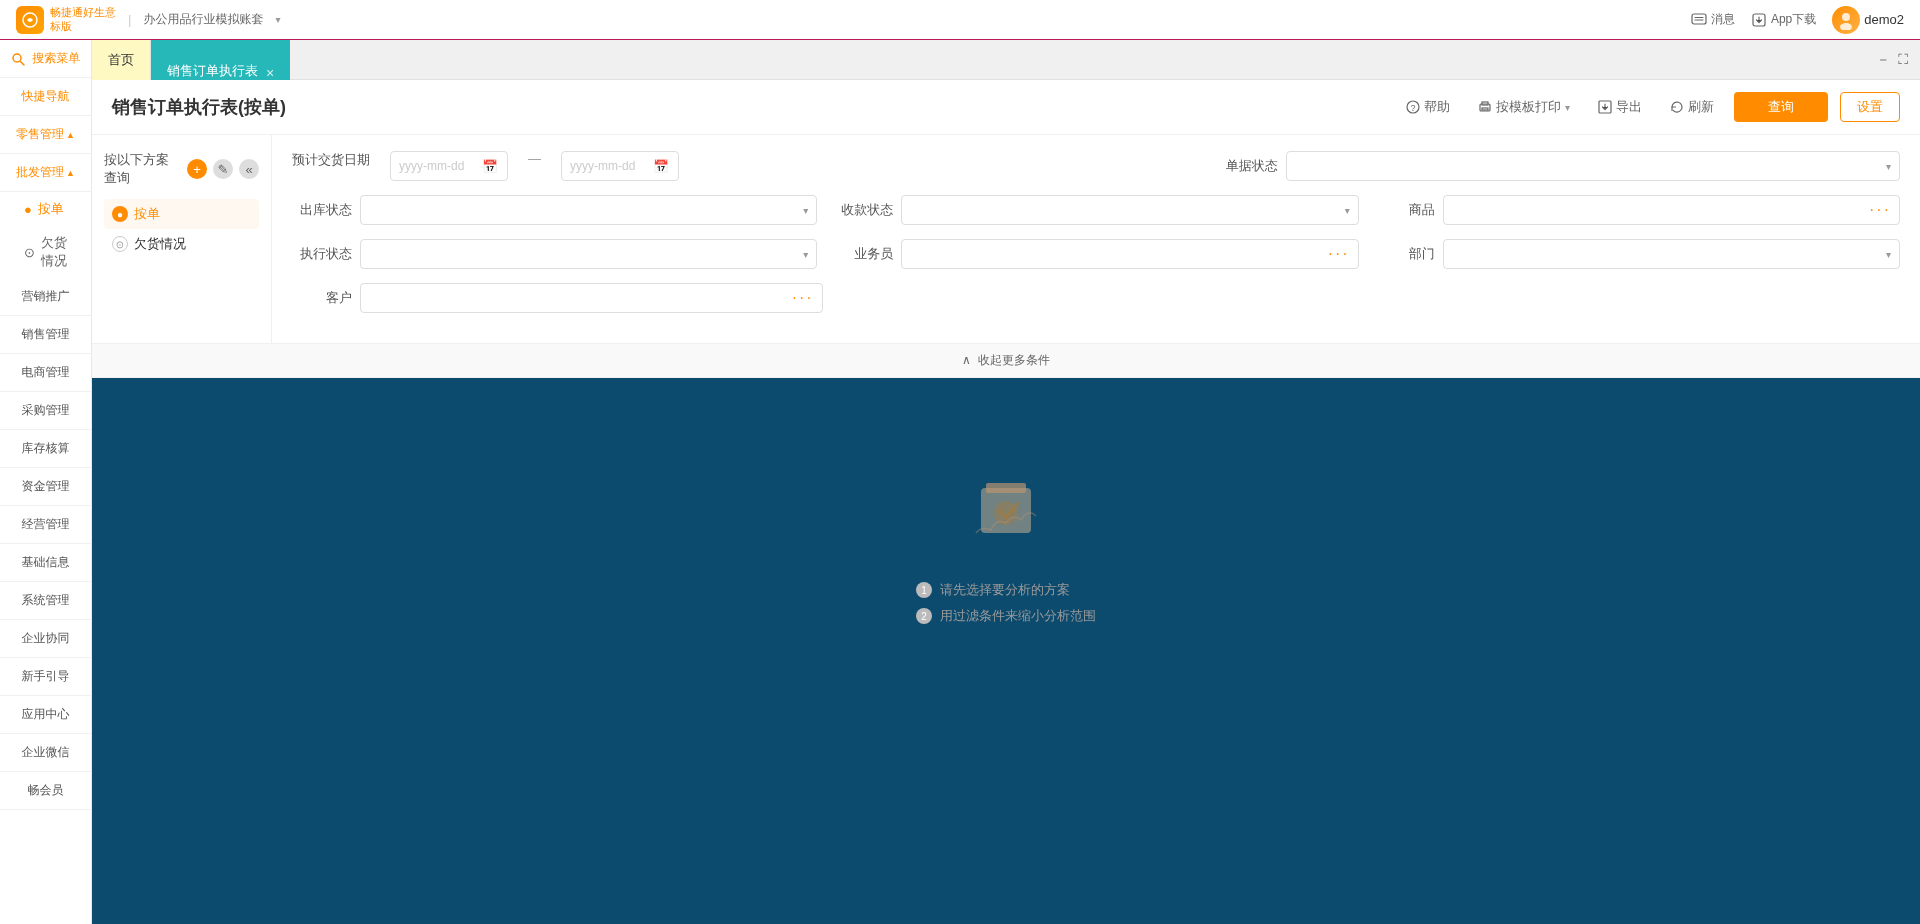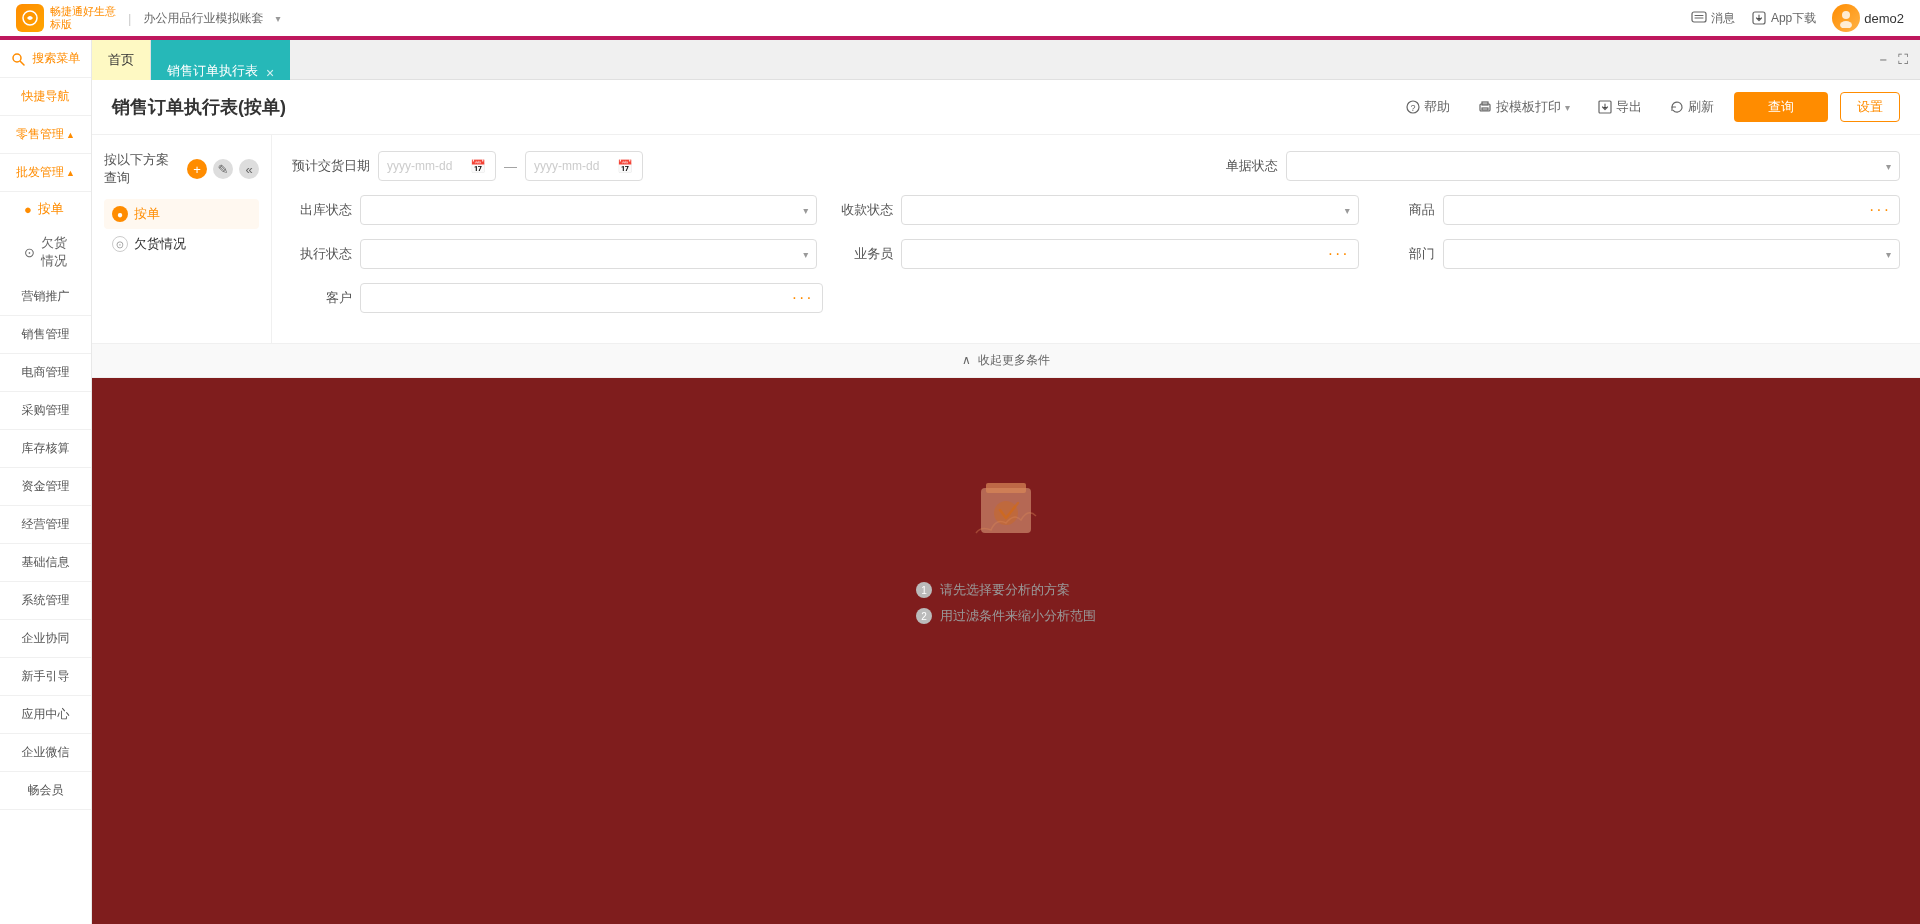--- a/index.html
+++ b/index.html
@@ -6,21 +6,21 @@
     body { font-family: 'Microsoft YaHei', Arial, sans-serif; font-size: 13px; background: #f5f5f5; color: #333; display: flex; flex-direction: column; height: 924px; overflow: hidden; }
 
     
     .top-bar {
       height: 40px;
       background: #fff;
       display: flex;
       align-items: center;
       justify-content: space-between;
       padding: 0 16px;
-      border-bottom: 4px solid #be185d;
+      border-bottom: 1px solid #be185d;
       flex-shrink: 0;
     }
     .top-bar-left {
       display: flex;
       align-items: center;
       gap: 8px;
     }
     .logo-area {
       display: flex;
       align-items: center;
@@ -188,21 +188,21 @@
     }
 
     
     .page-content {
       flex: 1;
       overflow-y: auto;
       background: #f5f5f5;
       padding: 0;
     }
     .page-inner {
-      background: #7f1d1d;
+      background: #0c4a6e;
       min-height: 100%;
     }
 
     
     .page-header {
       padding: 12px 20px;
       display: flex;
       align-items: center;
       justify-content: space-between;
       border-bottom: 1px solid #f0f0f0;
@@ -679,21 +679,21 @@
               <div class="scheme-icon-gray">⊙</div>
               <span>欠货情况</span>
             </div>
           </div>
 
           <div class="filter-right">
 
             <div class="filter-row">
 
 
-              <div style="display:flex;align-items:center;gap:8px;flex:2;">
+              <div style="display:flex;align-items:flex-start;gap:20px;flex:2;">
                 <span class="filter-label">预计交货日期</span>
                 <div class="date-input">
                   <span style="color:#ccc;font-size:12px;">yyyy-mm-dd</span>
                   <span class="date-input-cal">📅</span>
                 </div>
                 <span class="date-separator">—</span>
                 <div class="date-input">
                   <span style="color:#ccc;font-size:12px;">yyyy-mm-dd</span>
                   <span class="date-input-cal">📅</span>
                 </div>

